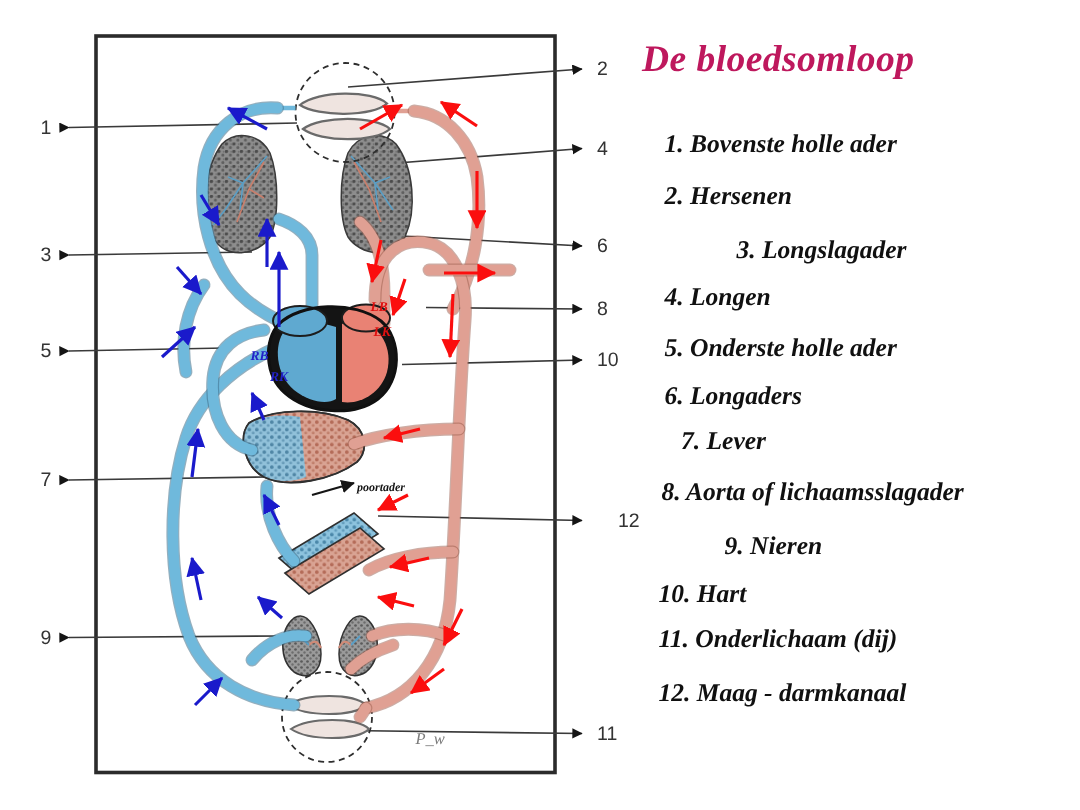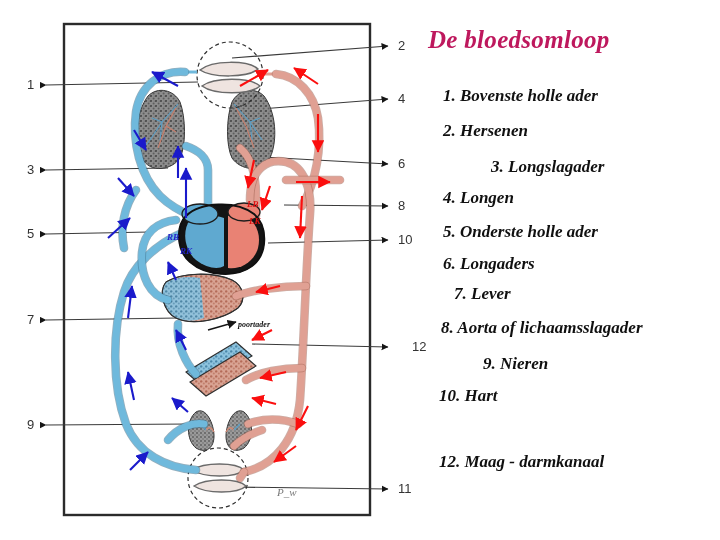--- a/index.html
+++ b/index.html
@@ -293,15 +293,16 @@
   <div class="legend-item" style="left:443px;top:86px;">1. Bovenste holle ader</div>
   <div class="legend-item" style="left:443px;top:121px;text-align:right;">2. Hersenen</div>
   <div class="legend-item" style="left:443px;top:157px;margin-left:48px;">3. Longslagader</div>
   <div class="legend-item" style="left:443px;top:188px;">4. Longen</div>
   <div class="legend-item" style="left:443px;top:222px;">5. Onderste holle ader</div>
   <div class="legend-item" style="left:443px;top:254px;">6. Longaders</div>
   <div class="legend-item" style="left:454px;top:284px;">7. Lever</div>
   <div class="legend-item" style="left:441px;top:318px;">8. Aorta of lichaamsslagader</div>
   <div class="legend-item" style="left:443px;top:354px;margin-left:40px;">9. Nieren</div>
   <div class="legend-item" style="left:439px;top:386px;">10. Hart</div>
+  <div class="legend-item" style="left:439px;top:416px;">11. Onderlichaam (dij)</div>
   <div class="legend-item" style="left:439px;top:452px;">12. Maag - darmkanaal</div>
 
 </div>
 
 </body></html>

